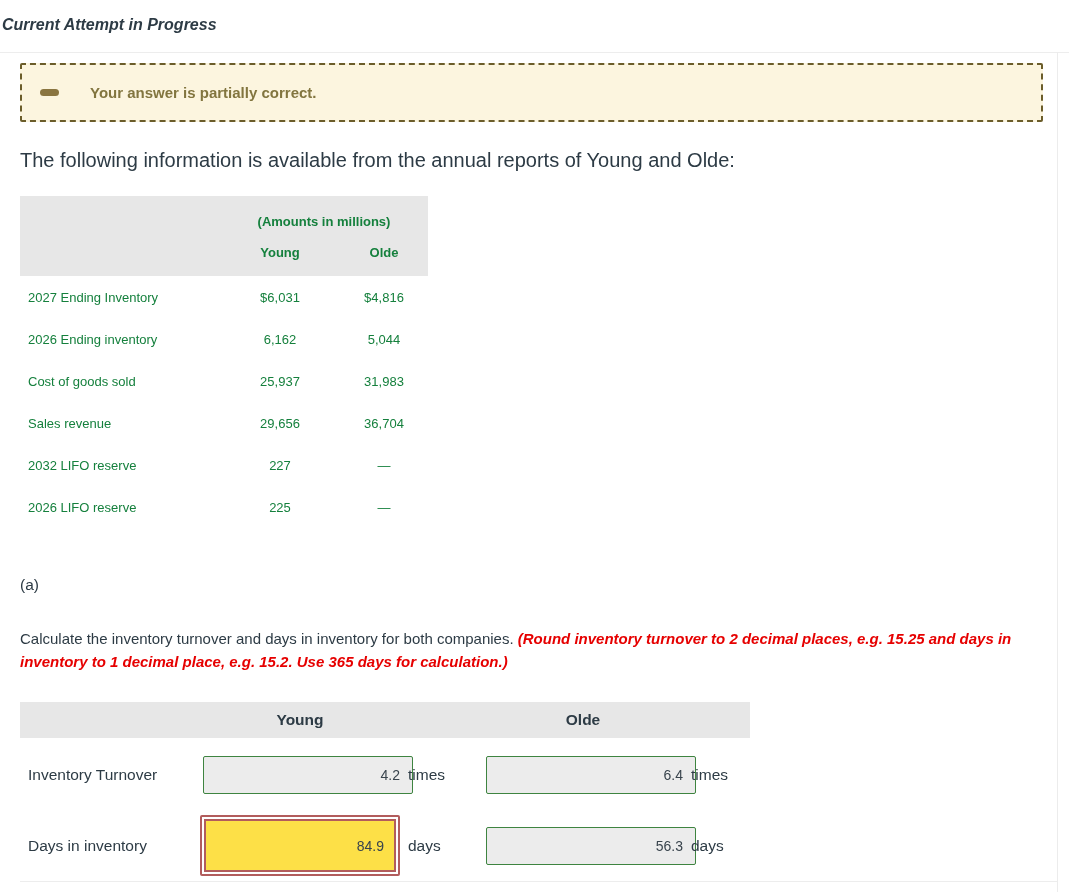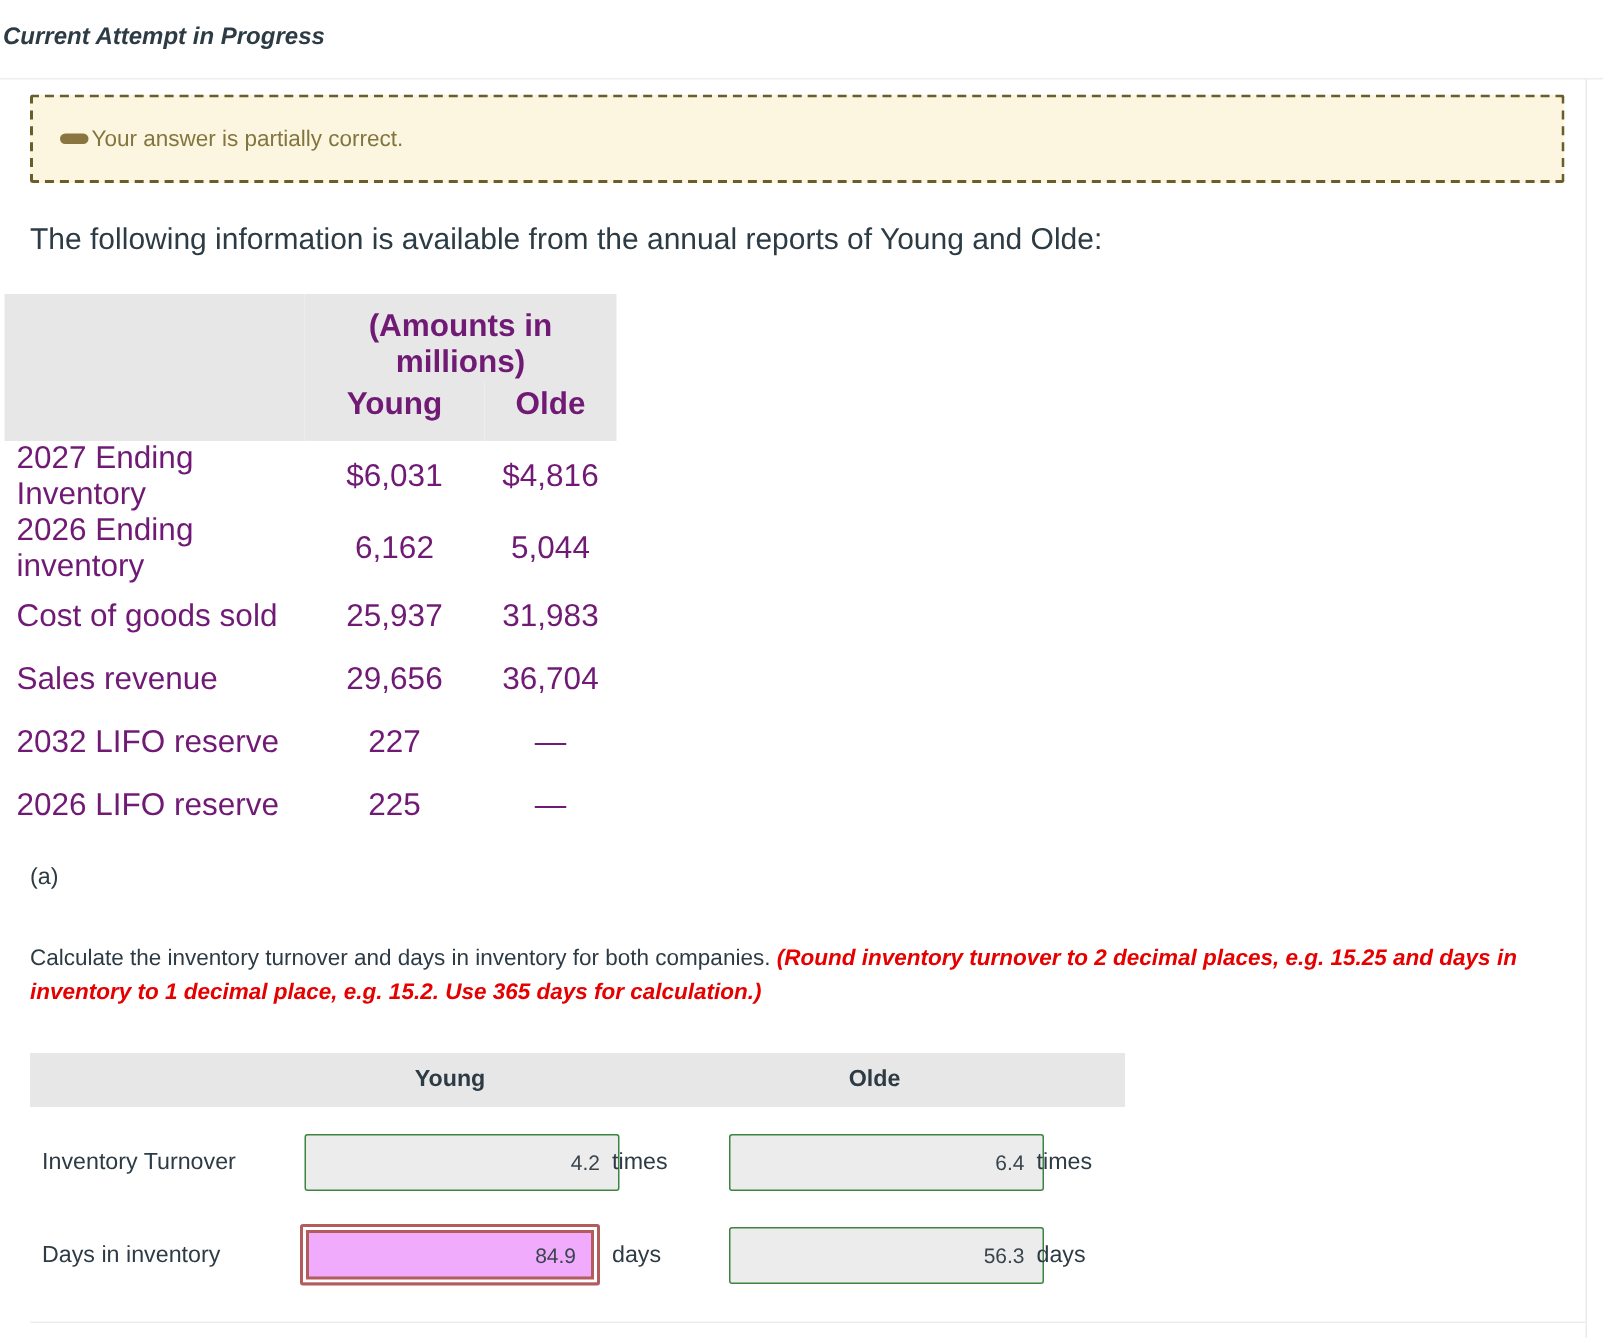--- a/index.html
+++ b/index.html
@@ -38,34 +38,35 @@
     display: flex; align-items: center;
     padding-left: 18px;
   }
   .dash-icon {
     width: 19px; height: 7px;
     background: #8a7540;
     border-radius: 3.5px;
     flex: 0 0 auto;
   }
   .banner-text {
-    margin-left: 2px;
+    margin-left: 31px;
     font-size: 15px;
     color: #82753f;
+    font-weight: bold;
   }
 
   .intro-text {
     position: absolute; top: 149px; left: 20px;
     width: 1000px; font-size: 20px; color: #2d3b45;
   }
 
   table.info-table {
-    position: absolute; top: 196px; left: 3px;
+    position: absolute; top: 196px; left: 20px;
     border-collapse: collapse;
-    font-size: 21px; color: #701a75;
+    font-size: 13px; color: #15803d;
   }
   table.info-table th { background: #e7e7e7; font-weight: bold; }
   table.info-table .col-label { width: 200px; text-align: left; padding-left: 8px; }
   table.info-table .col-young { width: 120px; text-align: center; }
   table.info-table .col-olde  { width: 88px;  text-align: center; }
   table.info-table thead tr { height: 40px; }
   table.info-table tbody tr { height: 42px; }
   table.info-table .span-caption { text-align: center; vertical-align: middle; padding-top: 10px; }
   table.info-table thead .hdr { vertical-align: middle; padding-bottom: 8px; }
 
@@ -105,23 +106,23 @@
     font-size: 14px; color: #39444d;
     text-align: right; padding: 0 12px;
     border-radius: 2px;
     outline: none;
   }
   input.correct {
     border: 1.5px solid #3e8440;
     background: #ececec;
   }
   input.incorrect {
-    width: 200px; height: 41px;
+    width: 200px; height: 61px;
     margin-left: -3px;
-    background: #f0abfc;
+    background: #fde047;
     border: 2px solid #b25c5c;
     box-shadow: inset 0 0 0 2px #ffffff, inset 0 0 0 4px #b25c5c;
     padding-right: 14px;
   }
 </style>
 </head>
 <body>
 
 <h1 class="page-title">Current Attempt in Progress</h1>
 <div class="top-divider"></div>

